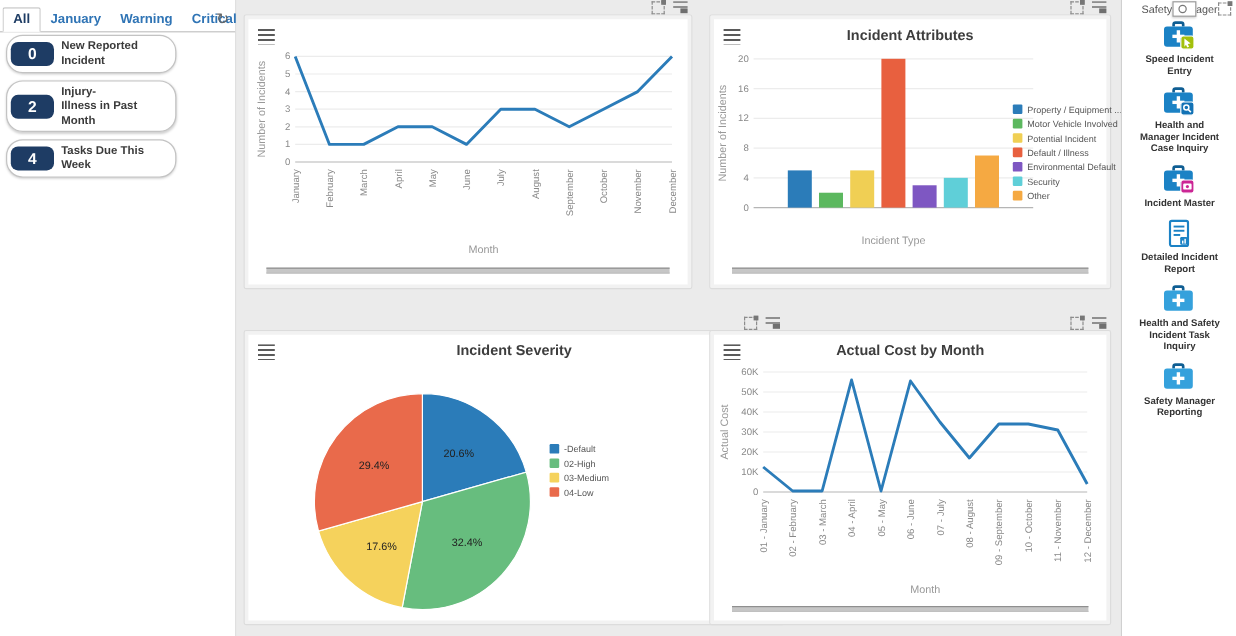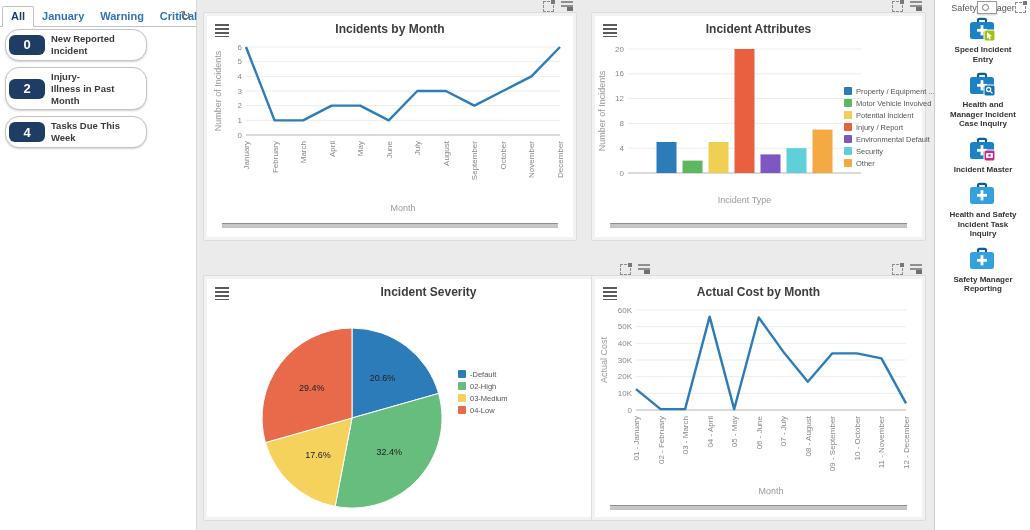--- a/index.html
+++ b/index.html
@@ -90,21 +90,20 @@
       </div>
   </div>
 
   <div class="card-wrap" style="left:203px;top:12px;width:374px;height:229px;">
     <div class="card-icons">
       <span class="icon-max"></span>
       <span class="icon-export"></span>
     </div>
     <div class="card">
       <span class="hamburger"></span>
-      <div class="card-title">Incidents by Month</div>
       <div class="chart-holder" style="left:8px;top:26px;"><svg width="358" height="180">
             <line x1="34" x2="348" y1="96" y2="96" stroke="#b5b5b5"></line>
             <text x="30" y="98.5" text-anchor="end" font-size="8" fill="#888">0</text>
             <line x1="34" x2="348" y1="81.33333333333333" y2="81.33333333333333" stroke="#ececec"></line>
             <text x="30" y="83.83333333333333" text-anchor="end" font-size="8" fill="#888">1</text>
             <line x1="34" x2="348" y1="66.66666666666667" y2="66.66666666666667" stroke="#ececec"></line>
             <text x="30" y="69.16666666666667" text-anchor="end" font-size="8" fill="#888">2</text>
             <line x1="34" x2="348" y1="52" y2="52" stroke="#ececec"></line>
             <text x="30" y="54.5" text-anchor="end" font-size="8" fill="#888">3</text>
             <line x1="34" x2="348" y1="37.333333333333336" y2="37.333333333333336" stroke="#ececec"></line>
@@ -172,21 +171,21 @@
           <div class="legend-item">
          <span class="legend-swatch" style="background:#5cb85f"></span>
          <span>Motor Vehicle Involved</span>
           </div>
           <div class="legend-item">
          <span class="legend-swatch" style="background:#f0cf54"></span>
          <span>Potential Incident</span>
           </div>
           <div class="legend-item">
          <span class="legend-swatch" style="background:#e8603f"></span>
-         <span>Injury / Report</span>
+         <span>Default / Illness</span>
           </div>
           <div class="legend-item">
          <span class="legend-swatch" style="background:#7e57c2"></span>
          <span>Environmental Default</span>
           </div>
           <div class="legend-item">
          <span class="legend-swatch" style="background:#5fcfd8"></span>
          <span>Security</span>
           </div>
           <div class="legend-item">
@@ -315,20 +314,32 @@
             <rect x="12.6" y="8.2" width="2.8" height="10.2" fill="#fff"></rect>
             <rect x="9" y="11.9" width="10" height="2.8" fill="#fff"></rect>
             <rect x="16" y="13" width="11" height="11" rx="2" fill="#cb2594" stroke="#fff"></rect>
         <rect x="18" y="16" width="7" height="5" rx="1" fill="#fff"></rect>
             <circle cx="21.5" cy="18.5" r="1.3" fill="#cb2594"></circle>
           </svg>
           <div class="sb-label">Incident Master</div>
         </div>
         <div class="sb-item">
           <svg width="30" height="26" viewBox="0 0 30 26">
+            <rect x="7" y="2" width="15" height="21" rx="1.5" fill="#fff" stroke="#1b82c5" stroke-width="1.8"></rect>
+      <rect x="10" y="6" width="9" height="1.6" fill="#1b82c5"></rect>
+            <rect x="10" y="9.5" width="9" height="1.6" fill="#1b82c5"></rect>
+      <rect x="10" y="13" width="5.5" height="1.6" fill="#1b82c5"></rect>
+      <rect x="15.5" y="15.5" width="6" height="6.5" rx="1" fill="#1b82c5"></rect>
+      <rect x="17" y="18.5" width="1.2" height="2.5" fill="#fff"></rect>
+            <rect x="19" y="17" width="1.2" height="4" fill="#fff"></rect>
+          </svg>
+          <div class="sb-label">Detailed Incident Report</div>
+        </div>
+        <div class="sb-item">
+          <svg width="30" height="26" viewBox="0 0 30 26">
             <path d="M10 5 v-1.6 a1.6 1.6 0 0 1 1.6-1.6 h4.8 a1.6 1.6 0 0 1 1.6 1.6 V5" fill="none" stroke="#0f5e93" stroke-width="2.2"></path>
             <rect x="2" y="5" width="24" height="17" rx="2.5" fill="#35a1dc"></rect>
             <rect x="12.6" y="8.2" width="2.8" height="10.2" fill="#fff"></rect>
             <rect x="9" y="11.9" width="10" height="2.8" fill="#fff"></rect>
           </svg>
           <div class="sb-label">Health and Safety Incident Task Inquiry</div>
         </div>
         <div class="sb-item">
           <svg width="30" height="26" viewBox="0 0 30 26">
             <path d="M10 5 v-1.6 a1.6 1.6 0 0 1 1.6-1.6 h4.8 a1.6 1.6 0 0 1 1.6 1.6 V5" fill="none" stroke="#0f5e93" stroke-width="2.2"></path>

